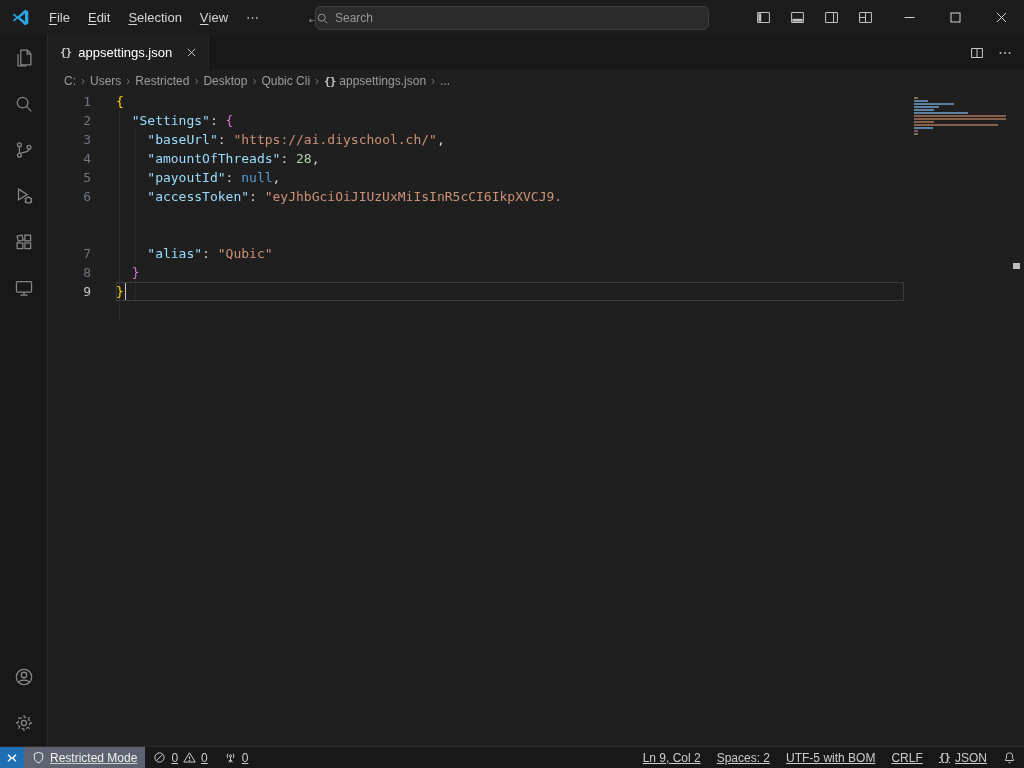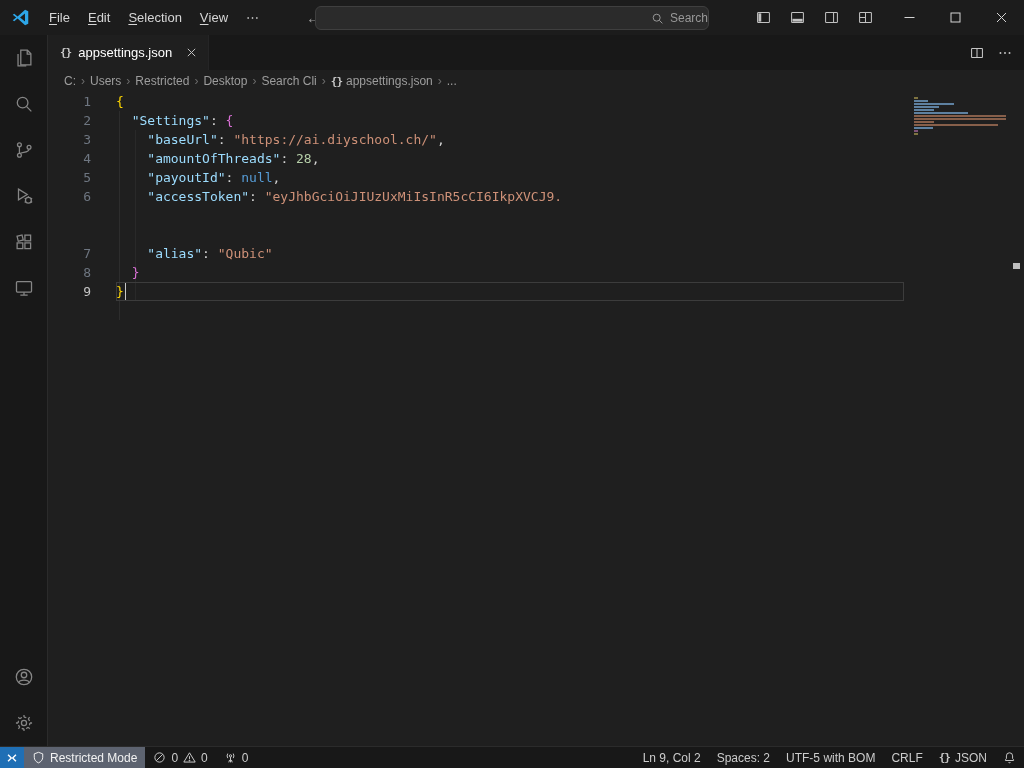--- a/index.html
+++ b/index.html
@@ -14,21 +14,21 @@
   #titlebar{position:absolute;top:0;left:0;right:0;height:35px;background:#1c1c1c;
             display:flex;align-items:center;}
   #logo{width:40px;display:flex;justify-content:center;}
   #menubar{display:flex;height:100%;}
   .menu-item{padding:0 9px;font-size:13px;color:#d6d6d6;display:flex;align-items:center;height:100%;}
   .accel{text-decoration:underline;text-underline-offset:2px;}
   #navarrows{display:flex;gap:24px;margin-left:38px;font-size:15px;}
   .nav-b{color:#9a9a9a;} .nav-f{color:#666666;}
   #searchbox{position:absolute;left:50%;top:6px;transform:translateX(-50%);
              width:392px;height:22px;background:#2b2b2b;border:1px solid #3f3f3f;border-radius:6px;
-             display:flex;align-items:center;justify-content:flex-end;gap:6px;
+             display:flex;align-items:center;justify-content:flex-start;gap:6px;
              color:#989898;font-size:12px;}
   #layoutcontrols{position:absolute;right:146px;top:0;height:35px;display:flex;align-items:center;gap:8px;color:#c2c2c2;}
   .lc-btn{width:26px;height:26px;display:flex;align-items:center;justify-content:center;}
   #wincontrols{position:absolute;right:0;top:0;height:35px;display:flex;}
   .win-btn{width:46px;height:35px;display:flex;align-items:center;justify-content:center;color:#d4d4d4;}
 
   
   #activitybar{position:absolute;top:35px;left:0;width:48px;bottom:22px;background:#181818;
                border-right:1px solid #2b2b2b;display:flex;flex-direction:column;align-items:center;box-sizing:border-box;}
   .ab-item{width:47px;height:46px;display:flex;align-items:center;justify-content:center;color:#868686;}
@@ -64,21 +64,21 @@
   .tk-kw{color:var(--tk-kw);} .tk-pun{color:var(--tk-pun);}
   .tk-b1{color:var(--tk-b1);} .tk-b2{color:var(--tk-b2);}
   .tk-link{color:var(--tk-str);text-underline-offset:2px;}
   #minimap{position:absolute;top:5px;right:14px;width:96px;}
   .mm-bar{height:2px;margin-bottom:1px;opacity:0.85;}
   #scrollbar{position:absolute;top:0;right:0;width:14px;bottom:0;}
   #ovcursor{position:absolute;right:4px;top:171px;width:7px;height:6px;background:#cfcfcf;opacity:.9;}
 
   
   #statusbar{position:absolute;left:0;right:0;bottom:0;height:22px;background:#181818;
-             border-top:1px solid #2b2b2b;display:flex;align-items:stretch;font-size:12px;color:#cccccc;box-sizing:border-box;}
+             border-top:1px solid #2b2b2b;display:flex;align-items:stretch;font-size:12px;color:#cccccc;box-sizing:border-box;text-decoration:underline;}
   #sbleft,#sbright{display:flex;align-items:stretch;}
   #sbright{margin-left:auto;}
   .sb-item{display:flex;align-items:center;padding:0 8px;gap:5px;white-space:nowrap;}
   .sb-remote{background:var(--accent-blue);color:#ffffff;padding:0 5px;}
   .sb-prominent{background:var(--restricted-bg);color:#f2f2f2;}
 </style>
 </head>
 <body>
 
 <div id="titlebar">
@@ -270,21 +270,21 @@
     <span class="bc-sep">›</span>
     <span class="bc-item">
       <span>Restricted</span>
     </span>
     <span class="bc-sep">›</span>
     <span class="bc-item">
       <span>Desktop</span>
     </span>
     <span class="bc-sep">›</span>
     <span class="bc-item">
-      <span>Search Cli</span>
+      <span>Qubic Cli</span>
     </span>
     <span class="bc-sep">›</span>
     <span class="bc-item">
       <span class="ic-braces">{}</span>
       <span>appsettings.json</span>
     </span>
     <span class="bc-sep">›</span>
     <span class="bc-item">
       <span>...</span>
     </span>

